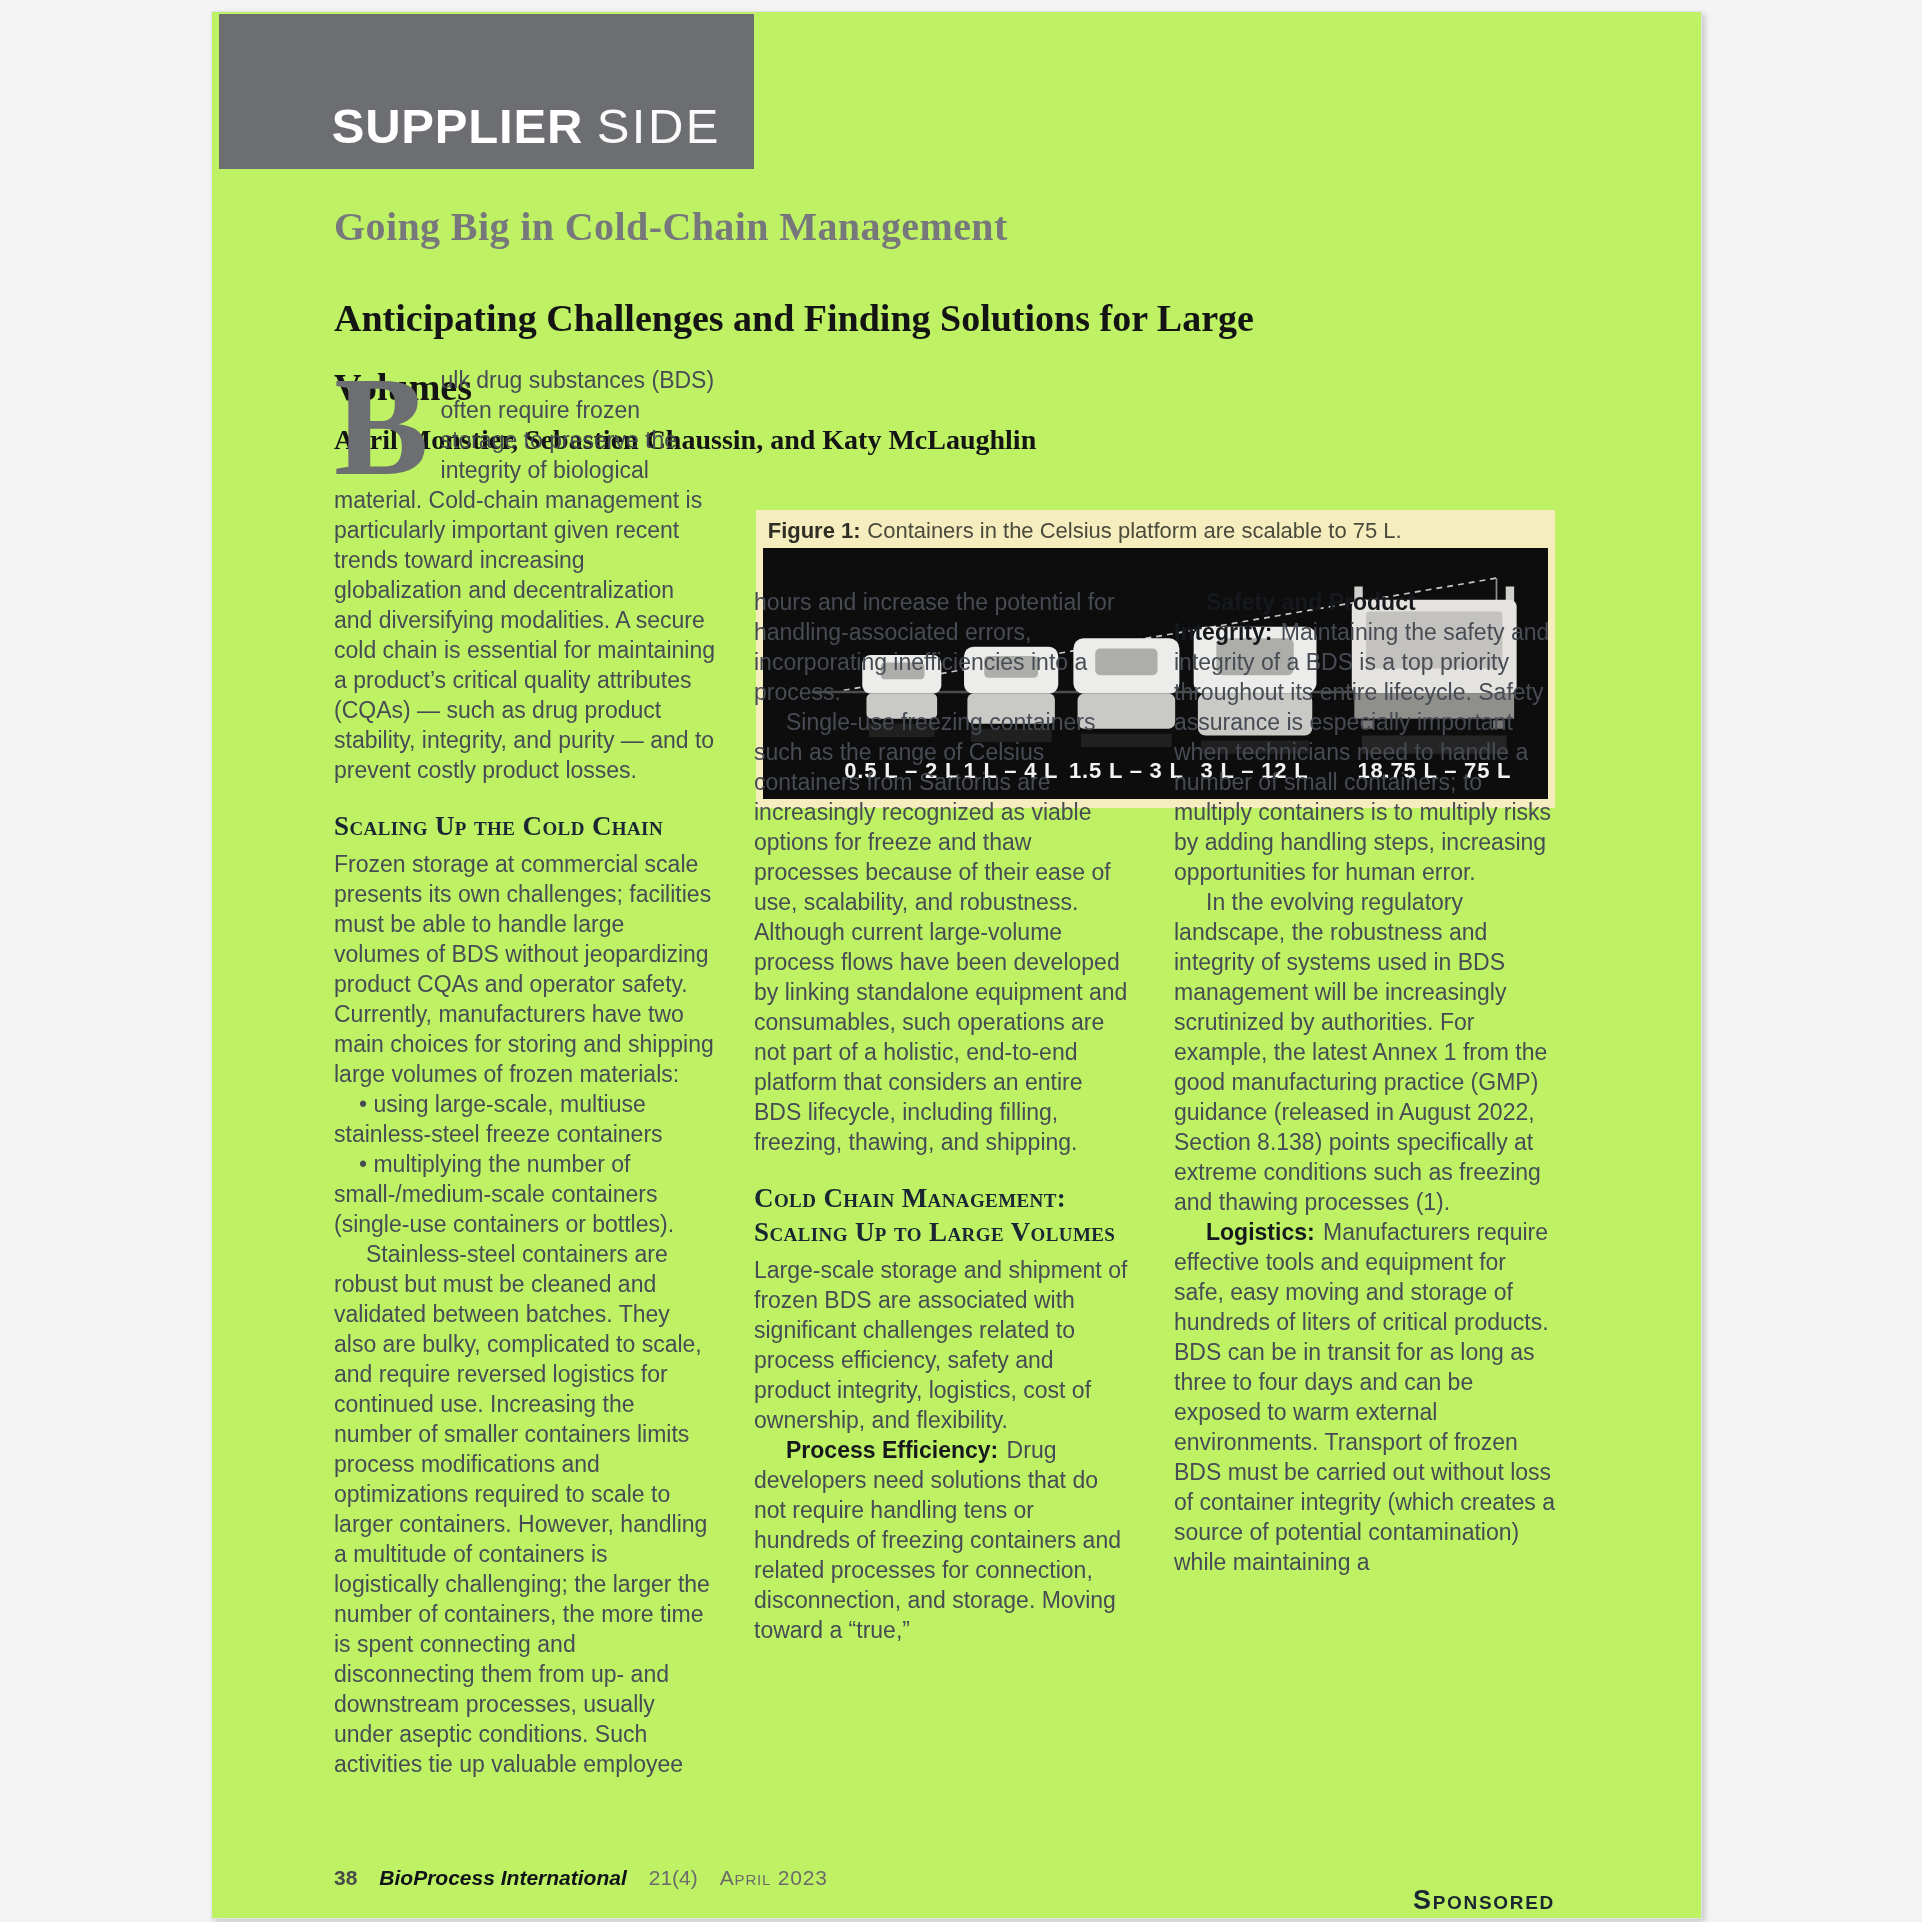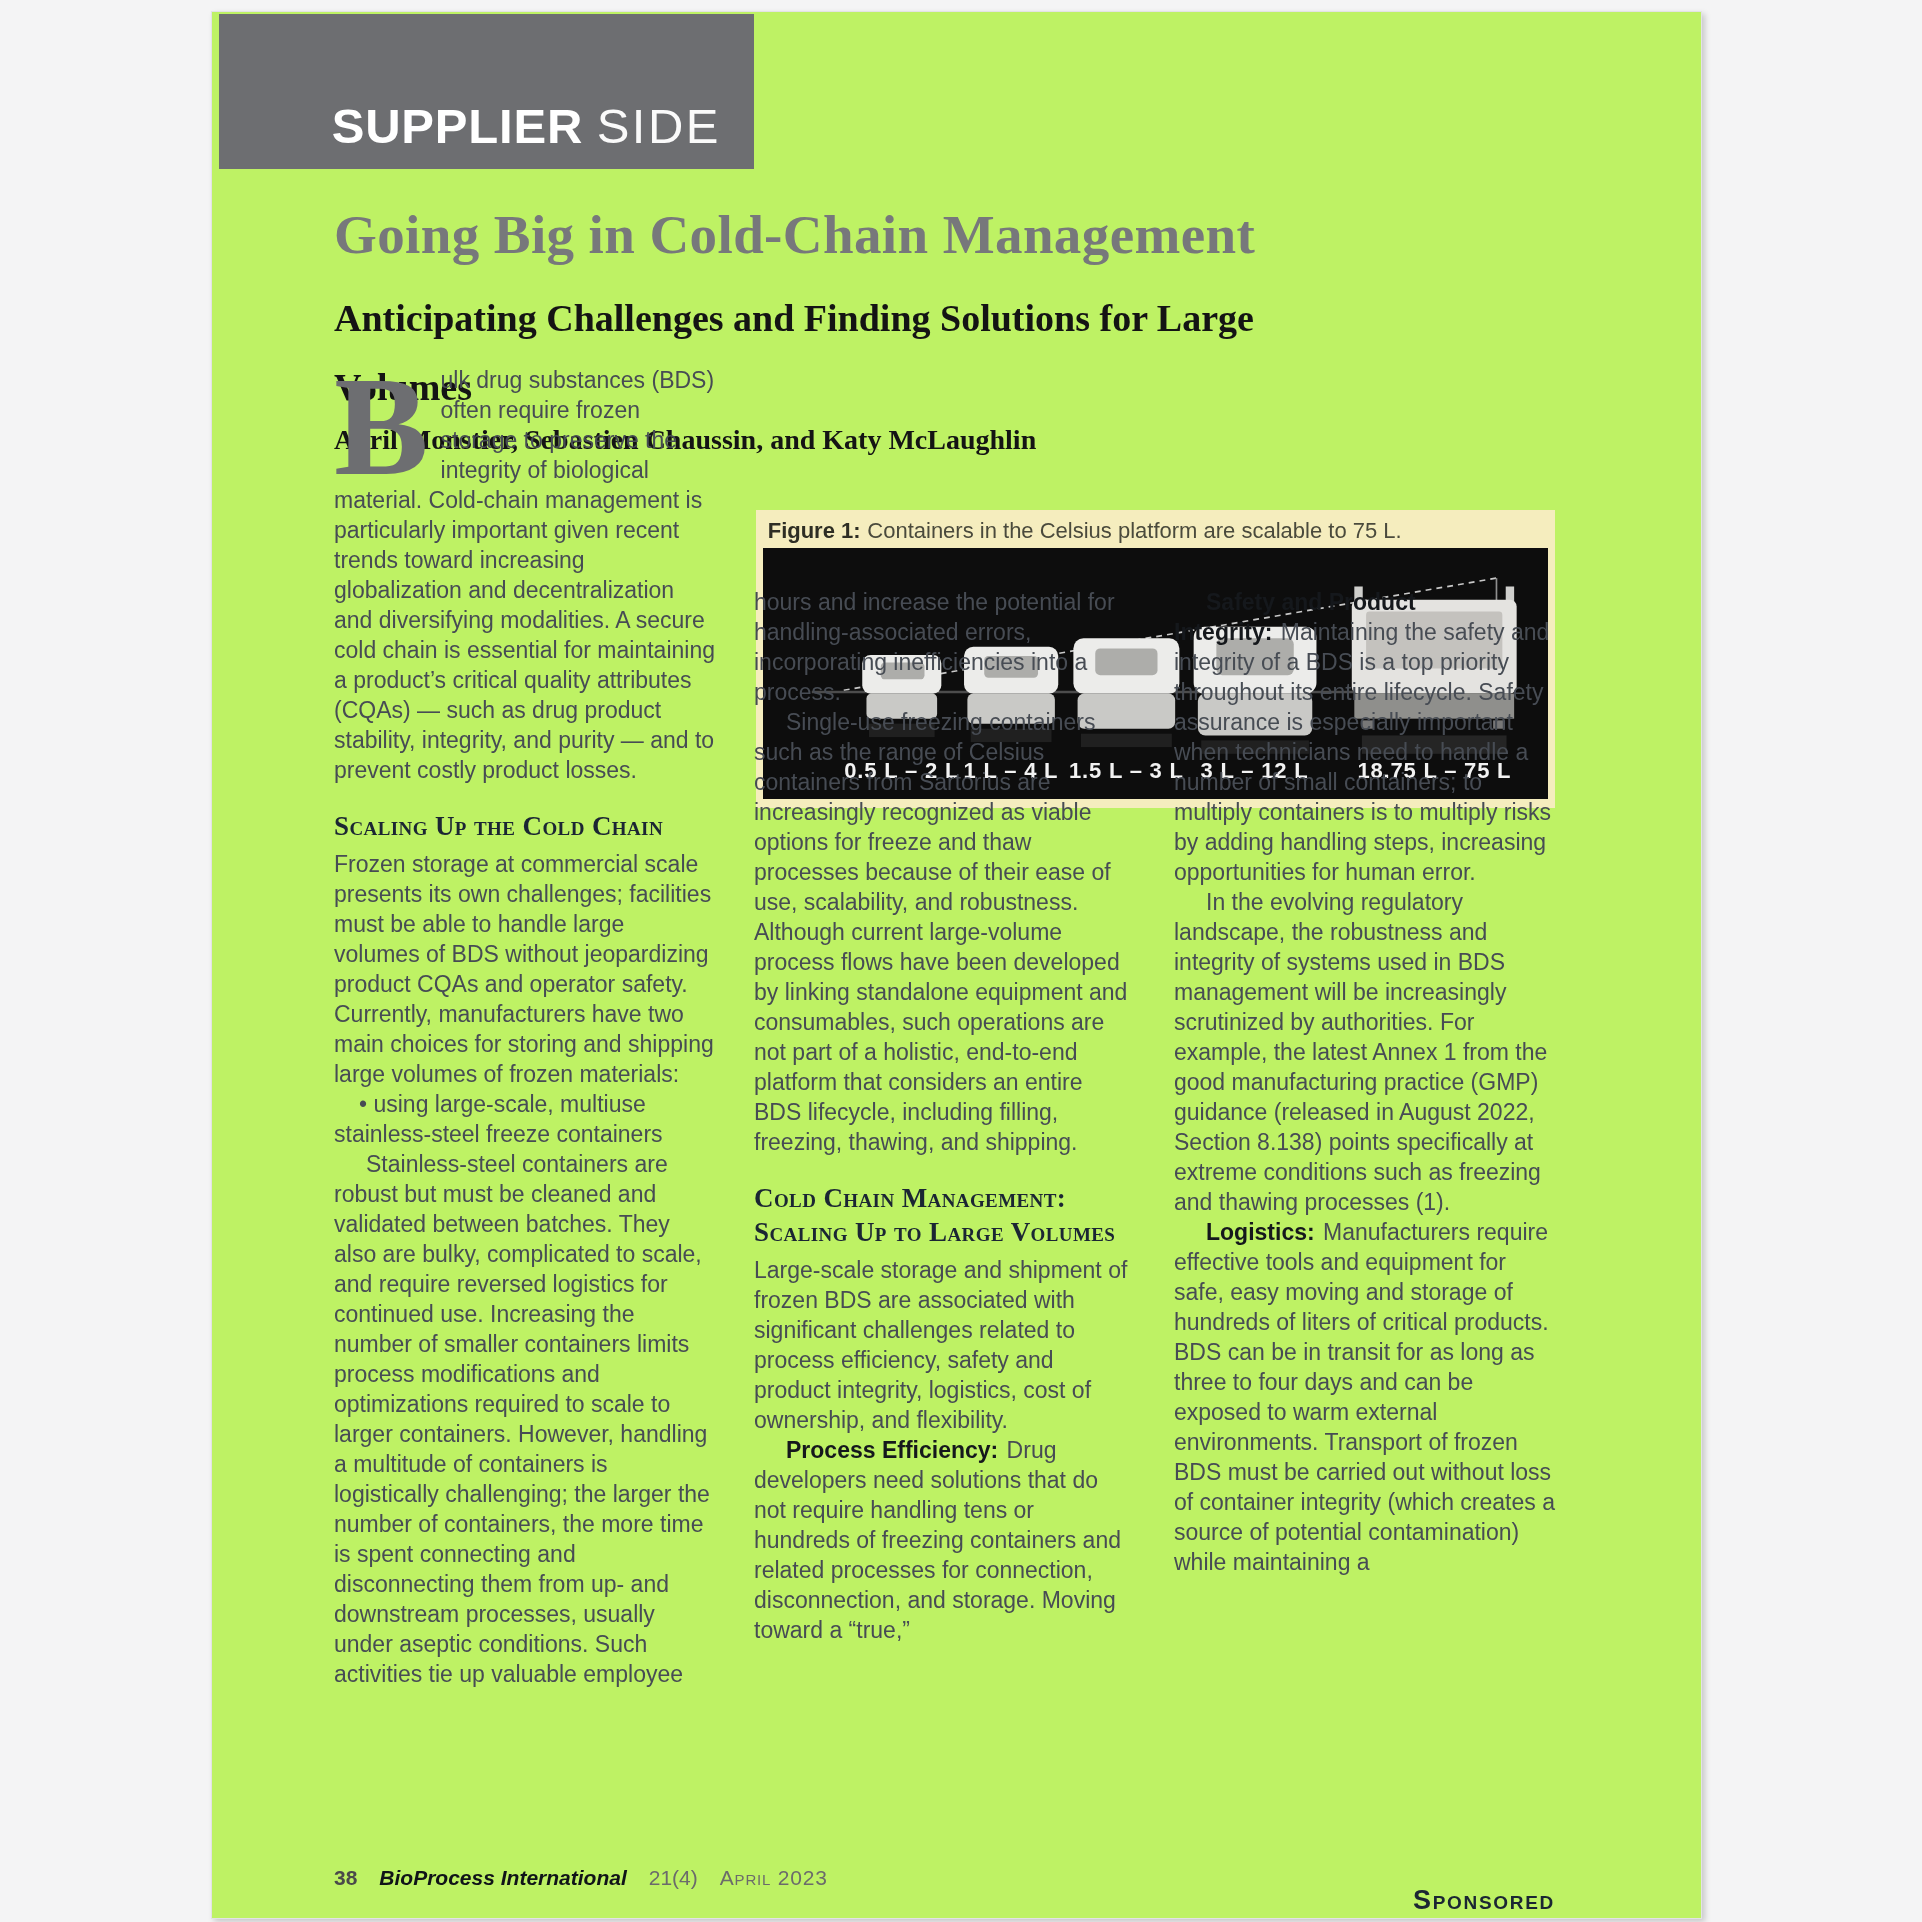--- a/index.html
+++ b/index.html
@@ -16,21 +16,21 @@
     background:#6d6e71;display:flex;align-items:flex-end;
     padding:0 0 15px 113px;color:#ffffff;
     font-family:"Liberation Sans",sans-serif;font-size:49px;letter-spacing:0.8px;
   }
   .banner .b1{font-weight:bold;}
   .banner .b2{font-weight:normal;color:#fafafa;margin-left:13.5px;letter-spacing:2.5px;}
   
   .title{
     position:absolute;left:122px;top:191px;width:1231px;
     font-family:"Liberation Serif",serif;font-weight:bold;
-    font-size:55px;color:#77787b;letter-spacing:0.4px;
+    font-size:40px;color:#77787b;letter-spacing:0.4px;
   }
   .subtitle{
     position:absolute;left:122px;top:272px;width:970px;
     font-family:"Liberation Serif",serif;font-weight:bold;
     font-size:38px;color:#141414;line-height:69px;
   }
   .authors{
     position:absolute;left:122px;top:412px;width:1096px;
     font-family:"Liberation Serif",serif;font-weight:bold;
     font-size:28px;color:#141414;
@@ -163,20 +163,21 @@
       <div class="figlabel" style="left:62.6%;">3 L – 12 L</div>
       <div class="figlabel" style="left:85.5%;">18.75 L – 75 L</div>
     </div>
   </div>
 
   <div class="col col1">
     <p><span class="dropcap">B</span><span>ulk drug substances (BDS) often require frozen storage to preserve the integrity of biological material. Cold-chain management is particularly important given recent trends toward increasing globalization and decentralization and diversifying modalities. A secure cold chain is essential for maintaining a product’s critical quality attributes (CQAs) — such as drug product stability, integrity, and purity — and to prevent costly product losses.</span></p>
     <div class="sechead">Scaling Up the Cold Chain</div>
     <p>Frozen storage at commercial scale presents its own challenges; facilities must be able to handle large volumes of BDS without jeopardizing product CQAs and operator safety. Currently, manufacturers have two main choices for storing and shipping large volumes of frozen materials:</p>
     <p class="bullet">using large-scale, multiuse stainless-steel freeze containers</p>
+    <p class="bullet">multiplying the number of small-/medium-scale containers (single-use containers or bottles).</p>
     <p class="ind">Stainless-steel containers are robust but must be cleaned and validated between batches. They also are bulky, complicated to scale, and require reversed logistics for continued use. Increasing the number of smaller containers limits process modifications and optimizations required to scale to larger containers. However, handling a multitude of containers is logistically challenging; the larger the number of containers, the more time is spent connecting and disconnecting them from up- and downstream processes, usually under aseptic conditions. Such activities tie up valuable employee</p>
   </div>
 
   <div class="col col2">
     <p>hours and increase the potential for handling-associated errors, incorporating inefficiencies into a process.</p>
     <p class="ind">Single-use freezing containers such as the range of Celsius containers from Sartorius are increasingly recognized as viable options for freeze and thaw processes because of their ease of use, scalability, and robustness. Although current large-volume process flows have been developed by linking standalone equipment and consumables, such operations are not part of a holistic, end-to-end platform that considers an entire BDS lifecycle, including filling, freezing, thawing, and shipping.</p>
     <div class="sechead">Cold Chain Management: Scaling Up to Large Volumes</div>
     <p>Large-scale storage and shipment of frozen BDS are associated with significant challenges related to process efficiency, safety and product integrity, logistics, cost of ownership, and flexibility.</p>
     <p class="ind"><span class="lead">Process Efficiency:</span><span>Drug developers need solutions that do not require handling tens or hundreds of freezing containers and related processes for connection, disconnection, and storage. Moving toward a “true,”</span></p>
   </div>

